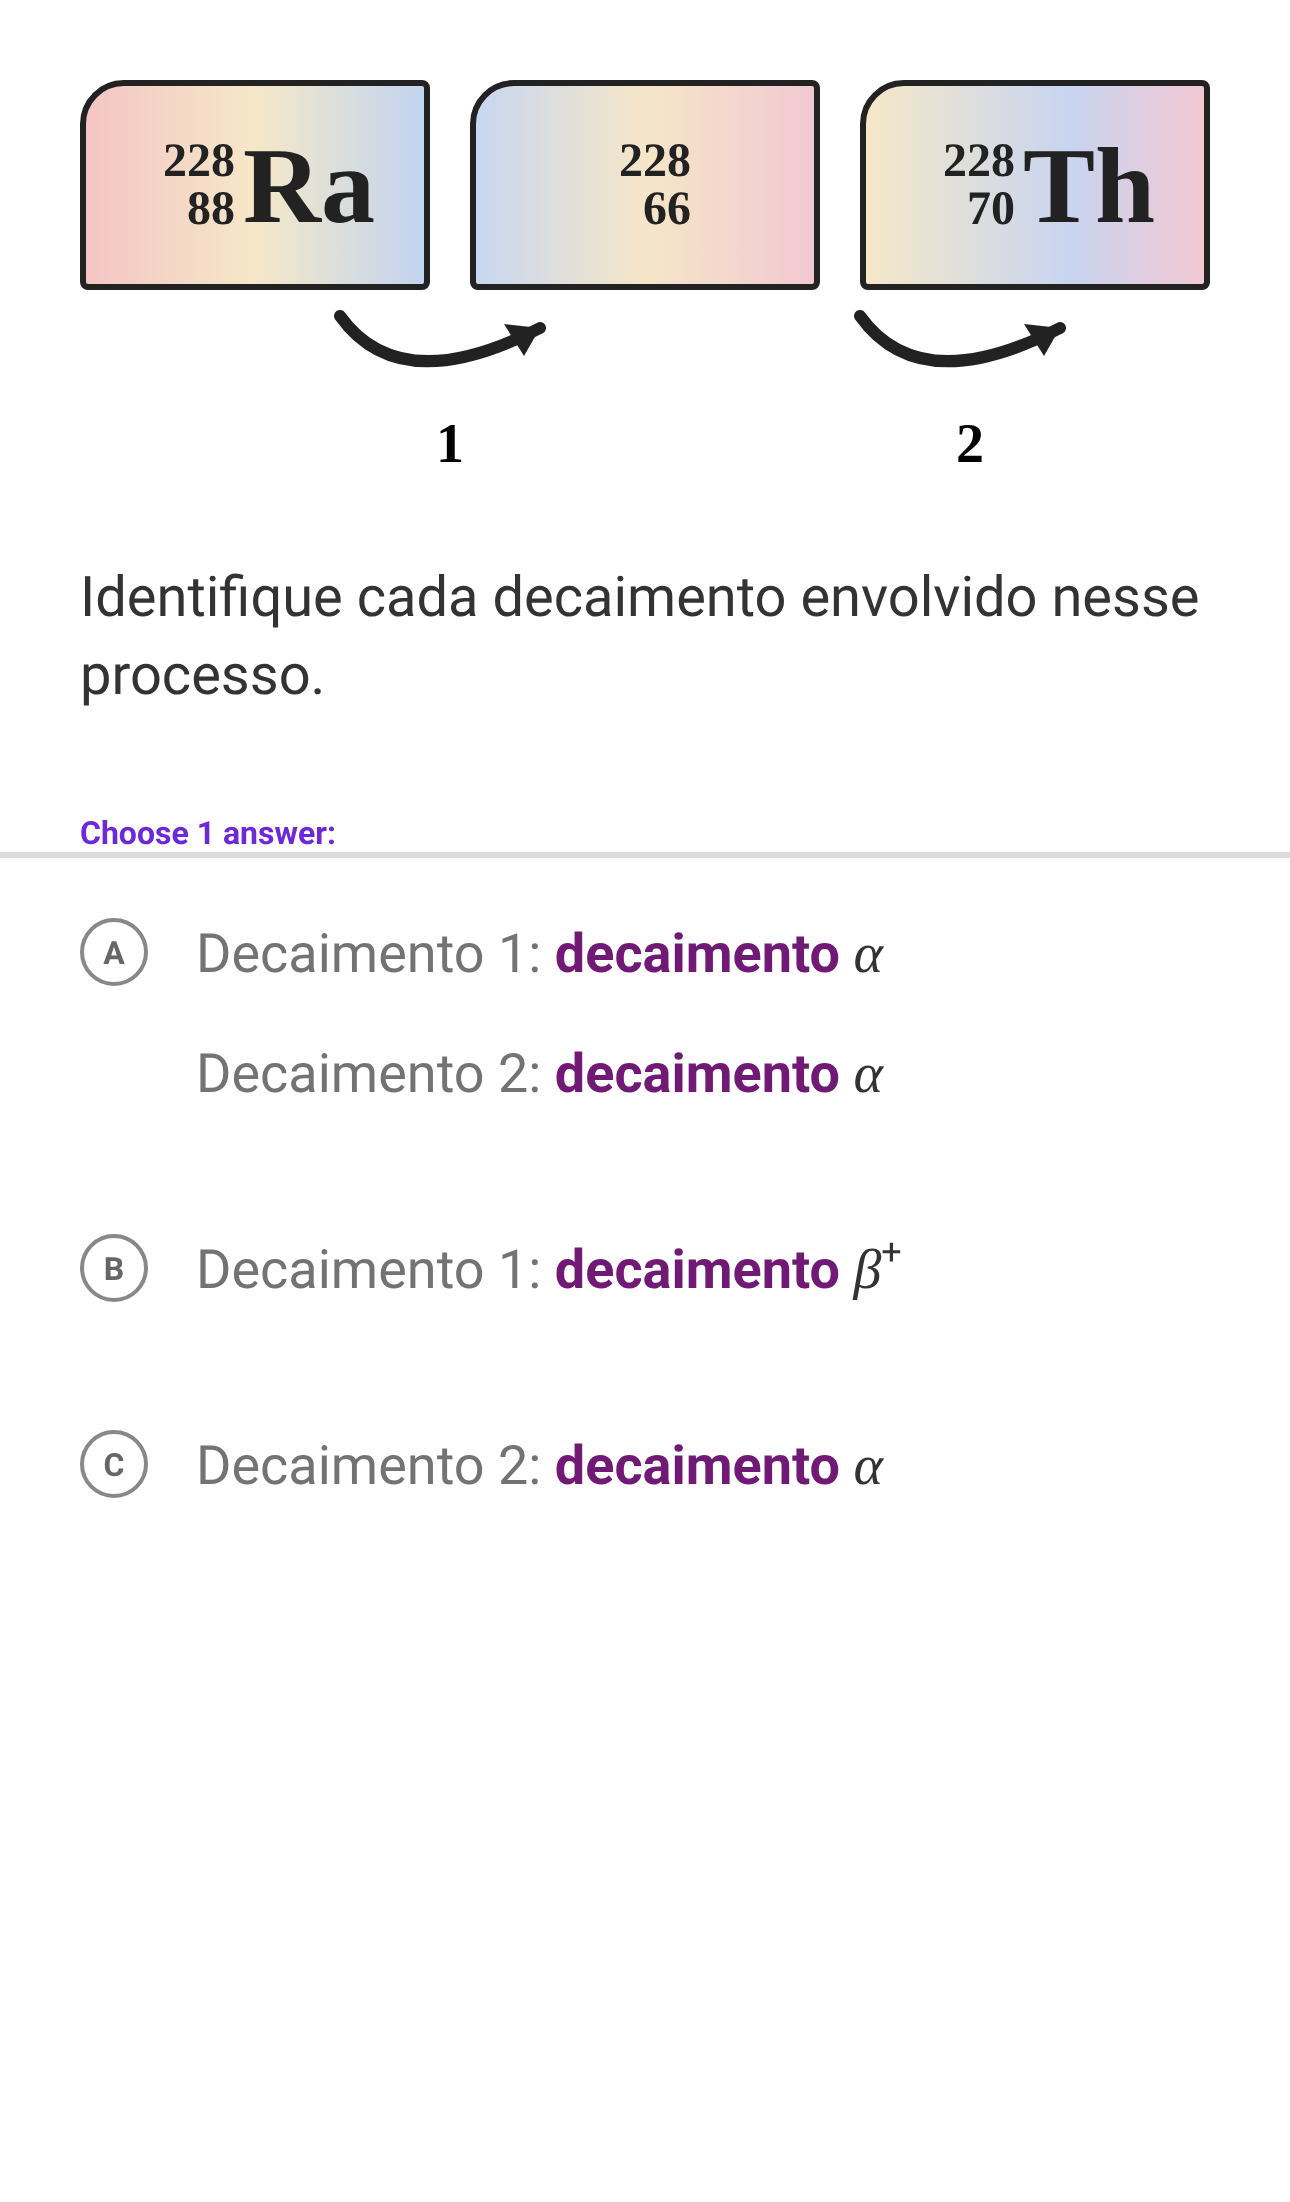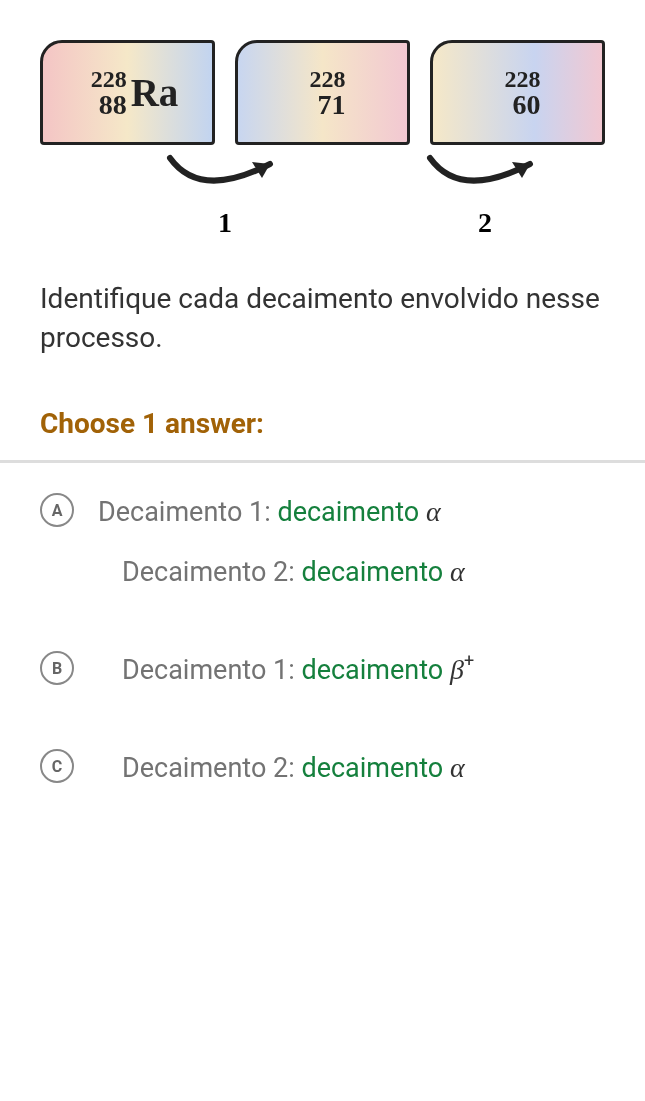--- a/index.html
+++ b/index.html
@@ -53,26 +53,26 @@
       font-family: Georgia, 'Times New Roman', serif;
       font-weight: bold;
       line-height: 1;
       margin-right: 4px;
     }
     .mass {
       font-size: 24px;
       color: #222;
     }
     .atomic {
-      font-size: 28px;
+      font-size: 24px;
       color: #222;
     }
     .symbol {
       font-family: Georgia, 'Times New Roman', serif;
-      font-size: 39px;
+      font-size: 54px;
       font-weight: bold;
       color: #222;
       line-height: 1;
     }
     .arrows-row {
       display: flex;
       justify-content: flex-start;
       padding-left: 120px;
       gap: 130px;
       margin-bottom: 40px;
@@ -92,24 +92,23 @@
       font-weight: bold;
       margin-top: 2px;
     }
     .question-text {
       font-size: 28px;
       color: #333;
       line-height: 1.4;
       margin-bottom: 50px;
     }
     .choose-text {
-      font-size: 28px;
-      font-weight: bold;
-      color: #a16207;
-      margin-bottom: 20px;
+      font-size: 16px;
+      font-weight: bold;
+      color: #6d28d9;
     }
     .divider {
       border: none;
       border-top: 3px solid #ddd;
       margin: 0;
     }
     .options {
       padding: 0;
     }
     .option {
@@ -136,27 +135,27 @@
       flex: 1;
     }
     .option-line {
       font-size: 27px;
       color: #333;
       line-height: 1.5;
       margin-bottom: 18px;
     }
     .option-line:last-child {
       margin-bottom: 0;
-      margin-left: 24px;
     }
     .option-label {
       color: #737373;
     }
     .option-value {
-      color: #15803d;
+      color: #701a75;
+      font-weight: bold;
     }
     .greek {
       font-family: Georgia, 'Times New Roman', serif;
       font-style: italic;
       font-size: 28px;
     }
     .sup {
       font-size: 18px;
       vertical-align: super;
       position: relative;
@@ -174,30 +173,31 @@
           <span class="mass">228</span>
           <span class="atomic">88</span>
         </div>
         <span class="symbol">Ra</span>
       </div>
     </div>
     <div class="element-box ac">
       <div class="isotope">
         <div class="mass-atomic">
           <span class="mass">228</span>
-          <span class="atomic">71</span>
+          <span class="atomic">66</span>
         </div>
       </div>
     </div>
     <div class="element-box th">
       <div class="isotope">
         <div class="mass-atomic">
           <span class="mass">228</span>
-          <span class="atomic">60</span>
+          <span class="atomic">70</span>
         </div>
+        <span class="symbol">Th</span>
       </div>
     </div>
   </div>
 
   <div class="arrows-row">
     <div class="arrow-group">
       <svg class="arrow-svg" viewBox="0 0 130 55">
         <path d="M 10 8 Q 40 50 110 14" stroke="#222" stroke-width="6" fill="none" stroke-linecap="round"></path>
         <polygon points="110,14 92,12 102,28" fill="#222"></polygon>
       </svg>

